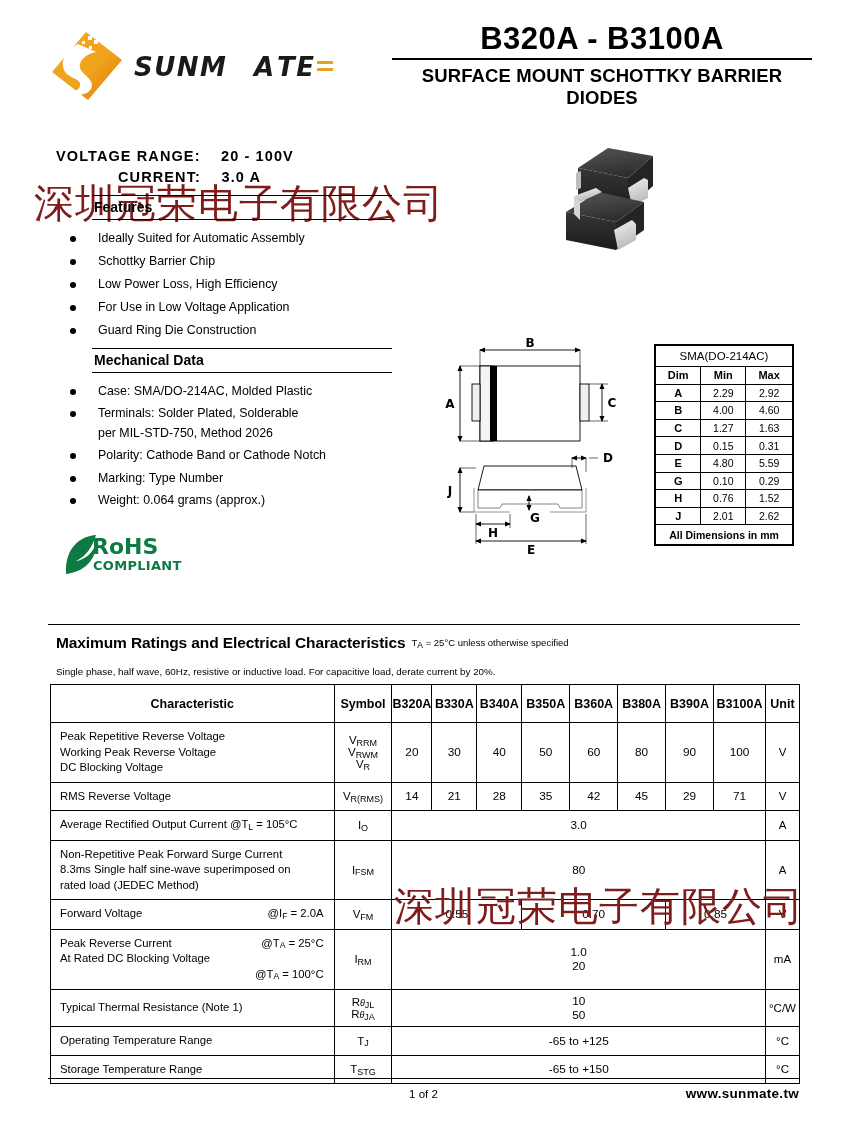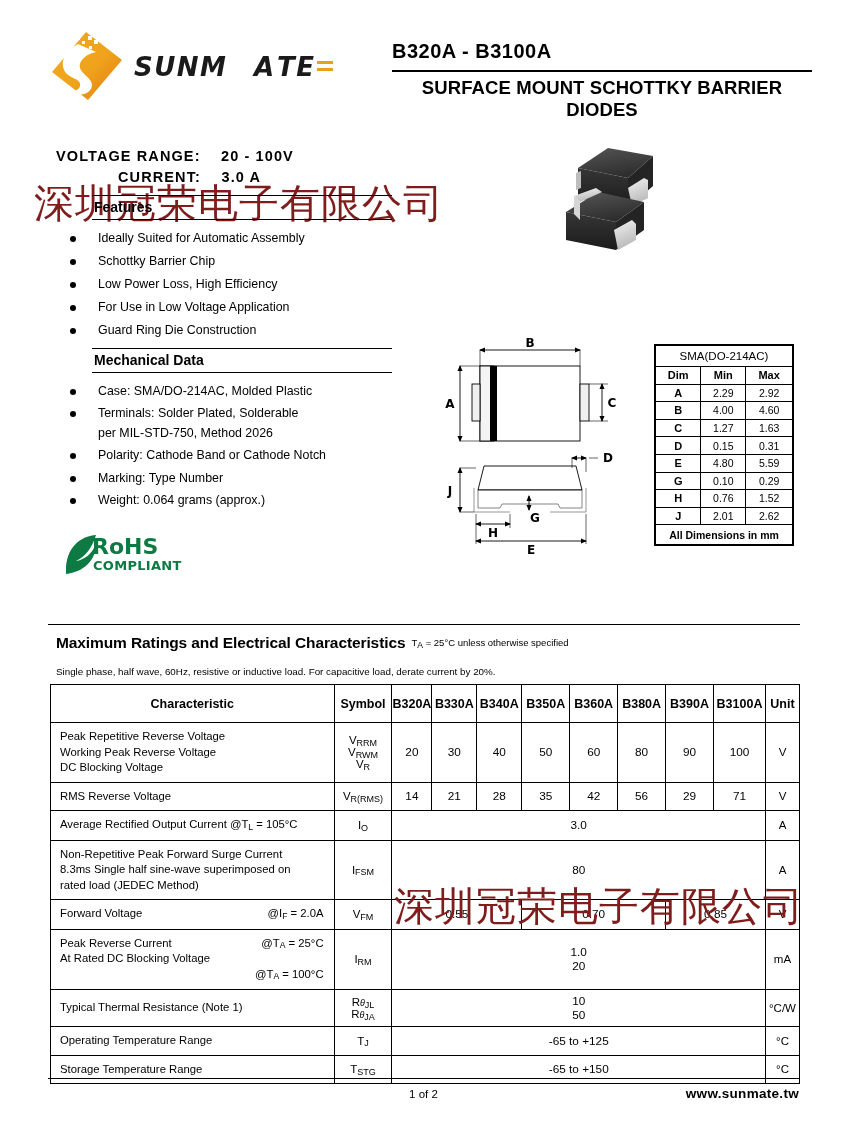--- a/index.html
+++ b/index.html
@@ -28,22 +28,22 @@
   .wm2 { left:394px; top:879px; font-size:40px; }
 
   
   .hdr { position:absolute; left:0; top:0; width:847px; height:118px; }
   .logo-wrap { position:absolute; left:48px; top:26px; width:310px; height:78px; }
   .logo-mark { position:absolute; left:0; top:4px; width:78px; height:72px; }
   .logo-word { position:absolute; left:86px; top:26px; }
 
   .title-block { position:absolute; left:392px; top:22px; width:420px; }
   .title-main {
-    font-size:20px; font-weight:bold; text-align:left;
-    letter-spacing:0.5px; line-height:34px;margin-top:12px;
+    font-size:31px; font-weight:bold; text-align:center;
+    letter-spacing:0.5px; line-height:34px;
   }
   .title-rule { border-top:2.5px solid #000; margin-top:2px; }
   .title-sub {
     font-size:18.5px; font-weight:bold; text-align:center;
     letter-spacing:0.1px; margin-top:5px;
   }
 
   
   .leftcol { position:absolute; left:56px; top:146px; width:336px; z-index:6;}
   .vrange { font-size:14.5px; font-weight:bold; letter-spacing:1.1px; line-height:21px; }
@@ -423,21 +423,21 @@
             <div>RMS Reverse Voltage</div>
           </td>
           <td class="sym">
             <div><span>V</span><span class="sub scap">R(RMS)</span></div>
           </td>
           <td class="val">14</td>
           <td class="val">21</td>
           <td class="val">28</td>
           <td class="val">35</td>
           <td class="val">42</td>
-          <td class="val">56</td>
+          <td class="val">45</td>
           <td class="val">29</td>
           <td class="val">71</td>
           <td class="unit">V</td>
         </tr>
         <tr>
           <td class="charac">Average Rectified Output Current @T<span class="sub">L</span> = 105°C</td>
           <td class="sym">
             <div><span>I</span><span class="sub scap">O</span></div>
           </td>
           <td class="val" colspan="8">3.0</td>

